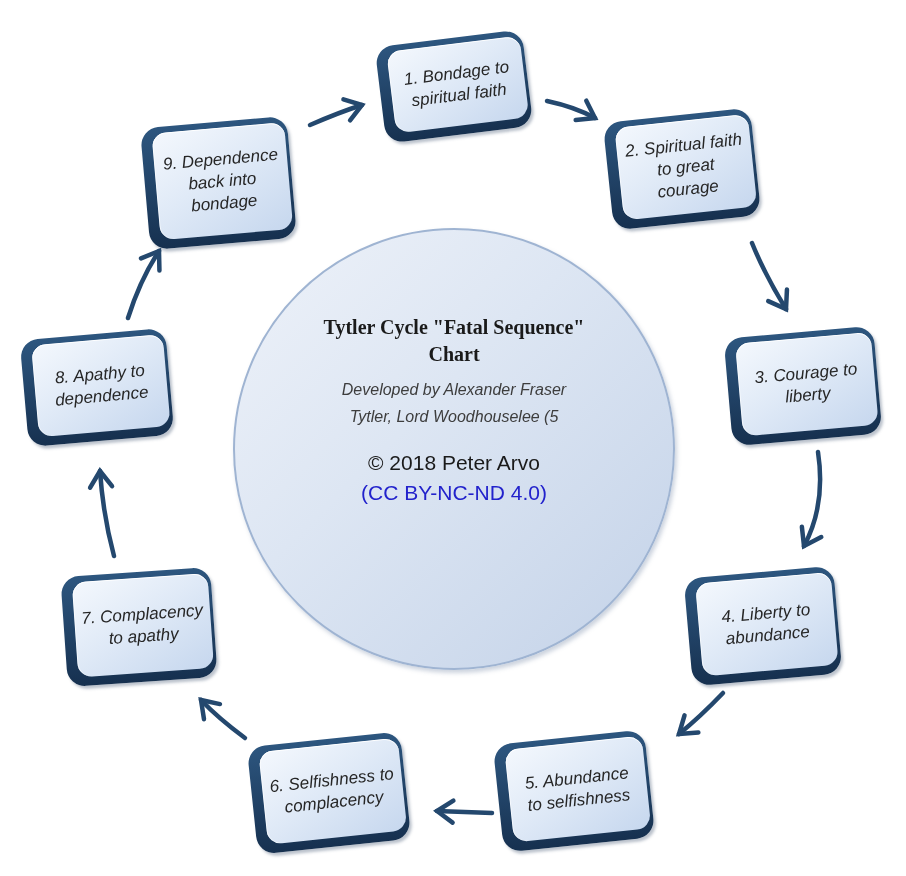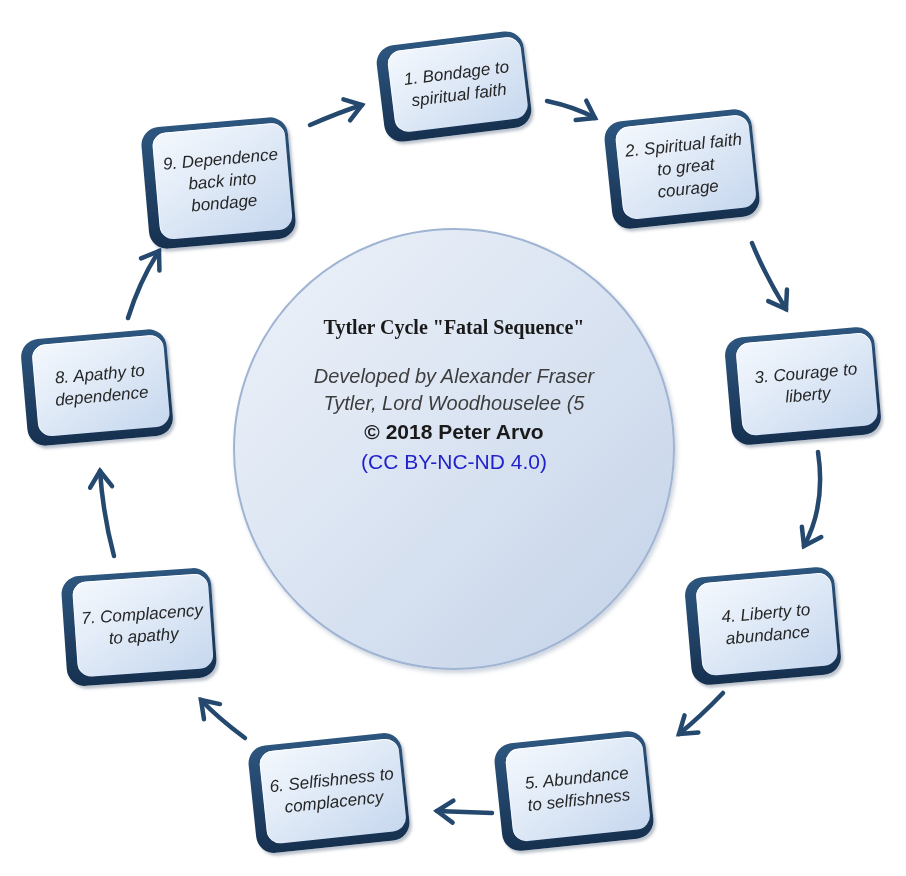--- a/index.html
+++ b/index.html
@@ -13,22 +13,22 @@
   .circle {
     position:absolute; left:233px; top:228px; width:442px; height:442px;
     border-radius:50%;
     background: linear-gradient(135deg, #eef2f9 0%, #dde6f3 42%, #c3d2e8 100%);
     border:2px solid #9fb4d2;
     box-shadow: 2px 3px 4px rgba(110,130,160,0.35);
     display:flex; flex-direction:column; align-items:center; text-align:center;
   }
   .c-title { margin-top:84px; font-family:"Liberation Serif", serif; font-weight:bold;
              font-size:20px; line-height:27px; color:#1a1a1a; }
-  .c-attr  { margin-top:22px; font-style:italic; font-size:20px; line-height:27px; color:#3d3d3d; }
-  .c-copy  { font-size:21px; line-height:30px; color:#1a1a1a;font-weight:bold; }
+  .c-attr  { margin-top:8px; font-style:italic; font-size:16px; line-height:27px; color:#3d3d3d; }
+  .c-copy  { margin-top:18px; font-size:21px; line-height:30px; color:#1a1a1a; }
   .c-license { font-size:21px; line-height:30px; color:#2222cc; }
   .c-site  { font-size:21px; line-height:28px; color:#2222cc; cursor:pointer; }
 
   
   .box {
     position:absolute; display:flex;
     background: linear-gradient(180deg, #2d567f 0%, #16304f 100%);
     border-radius:18px;
     padding:6px 3px 9px 11px;
     transform: rotate(var(--rot));
@@ -69,20 +69,21 @@
     <path d="M 723 693 Q 700 717 679 734" fill="none" stroke="#24486e" stroke-width="4.5" stroke-linecap="round" marker-end="url(#ah)"></path>
     <path d="M 492 813 L 437 811" fill="none" stroke="#24486e" stroke-width="4.5" stroke-linecap="round" marker-end="url(#ah)"></path>
     <path d="M 245 738 Q 218 718 201 700" fill="none" stroke="#24486e" stroke-width="4.5" stroke-linecap="round" marker-end="url(#ah)"></path>
     <path d="M 114 556 Q 103 515 100 471" fill="none" stroke="#24486e" stroke-width="4.5" stroke-linecap="round" marker-end="url(#ah)"></path>
     <path d="M 128 318 Q 140 280 159 251" fill="none" stroke="#24486e" stroke-width="4.5" stroke-linecap="round" marker-end="url(#ah)"></path>
   </svg>
 
   <div class="circle">
     <div class="c-title">
       <div>Tytler Cycle "Fatal Sequence"</div>
+      <div>Chart</div>
     </div>
     <div class="c-attr">
       <div>Developed by Alexander Fraser</div>
       <div>Tytler, Lord Woodhouselee (5</div>
     </div>
     <div class="c-copy">© 2018 Peter Arvo</div>
     <div class="c-license">(CC BY-NC-ND 4.0)</div>
   </div>
 
   <div class="box b1">

